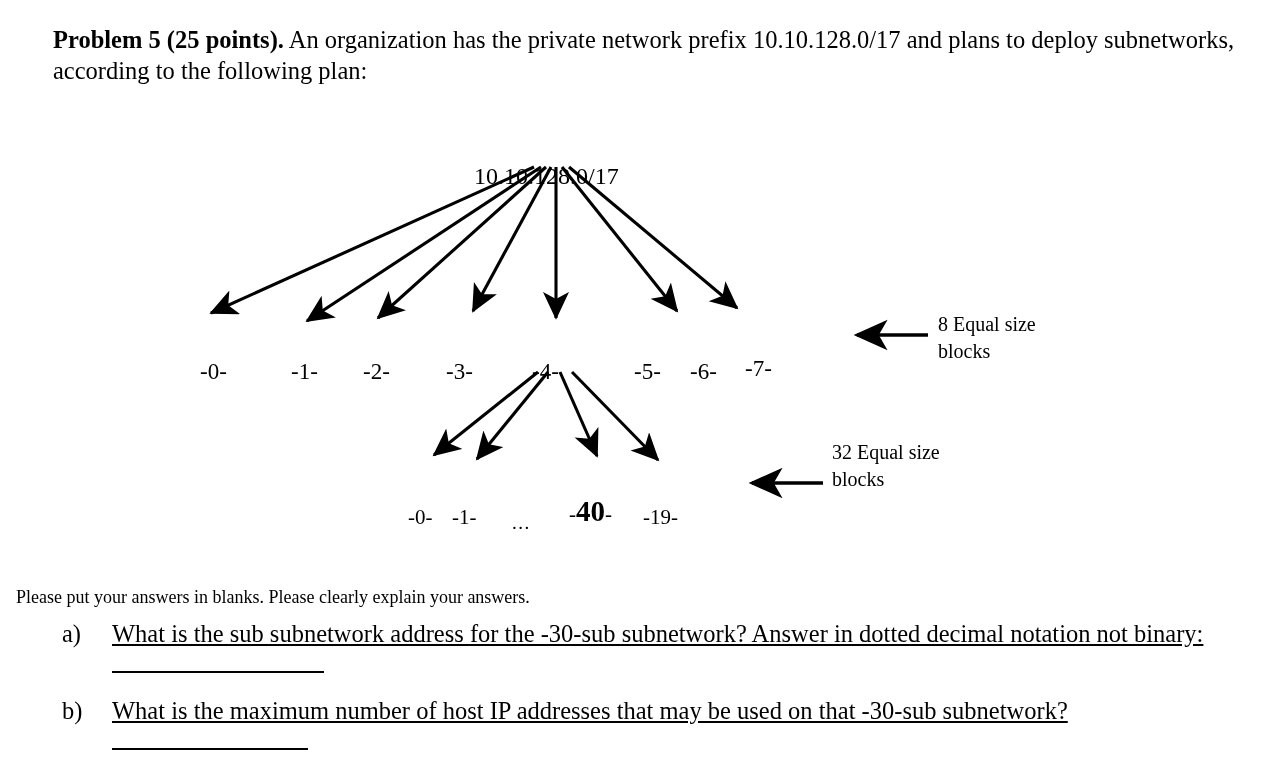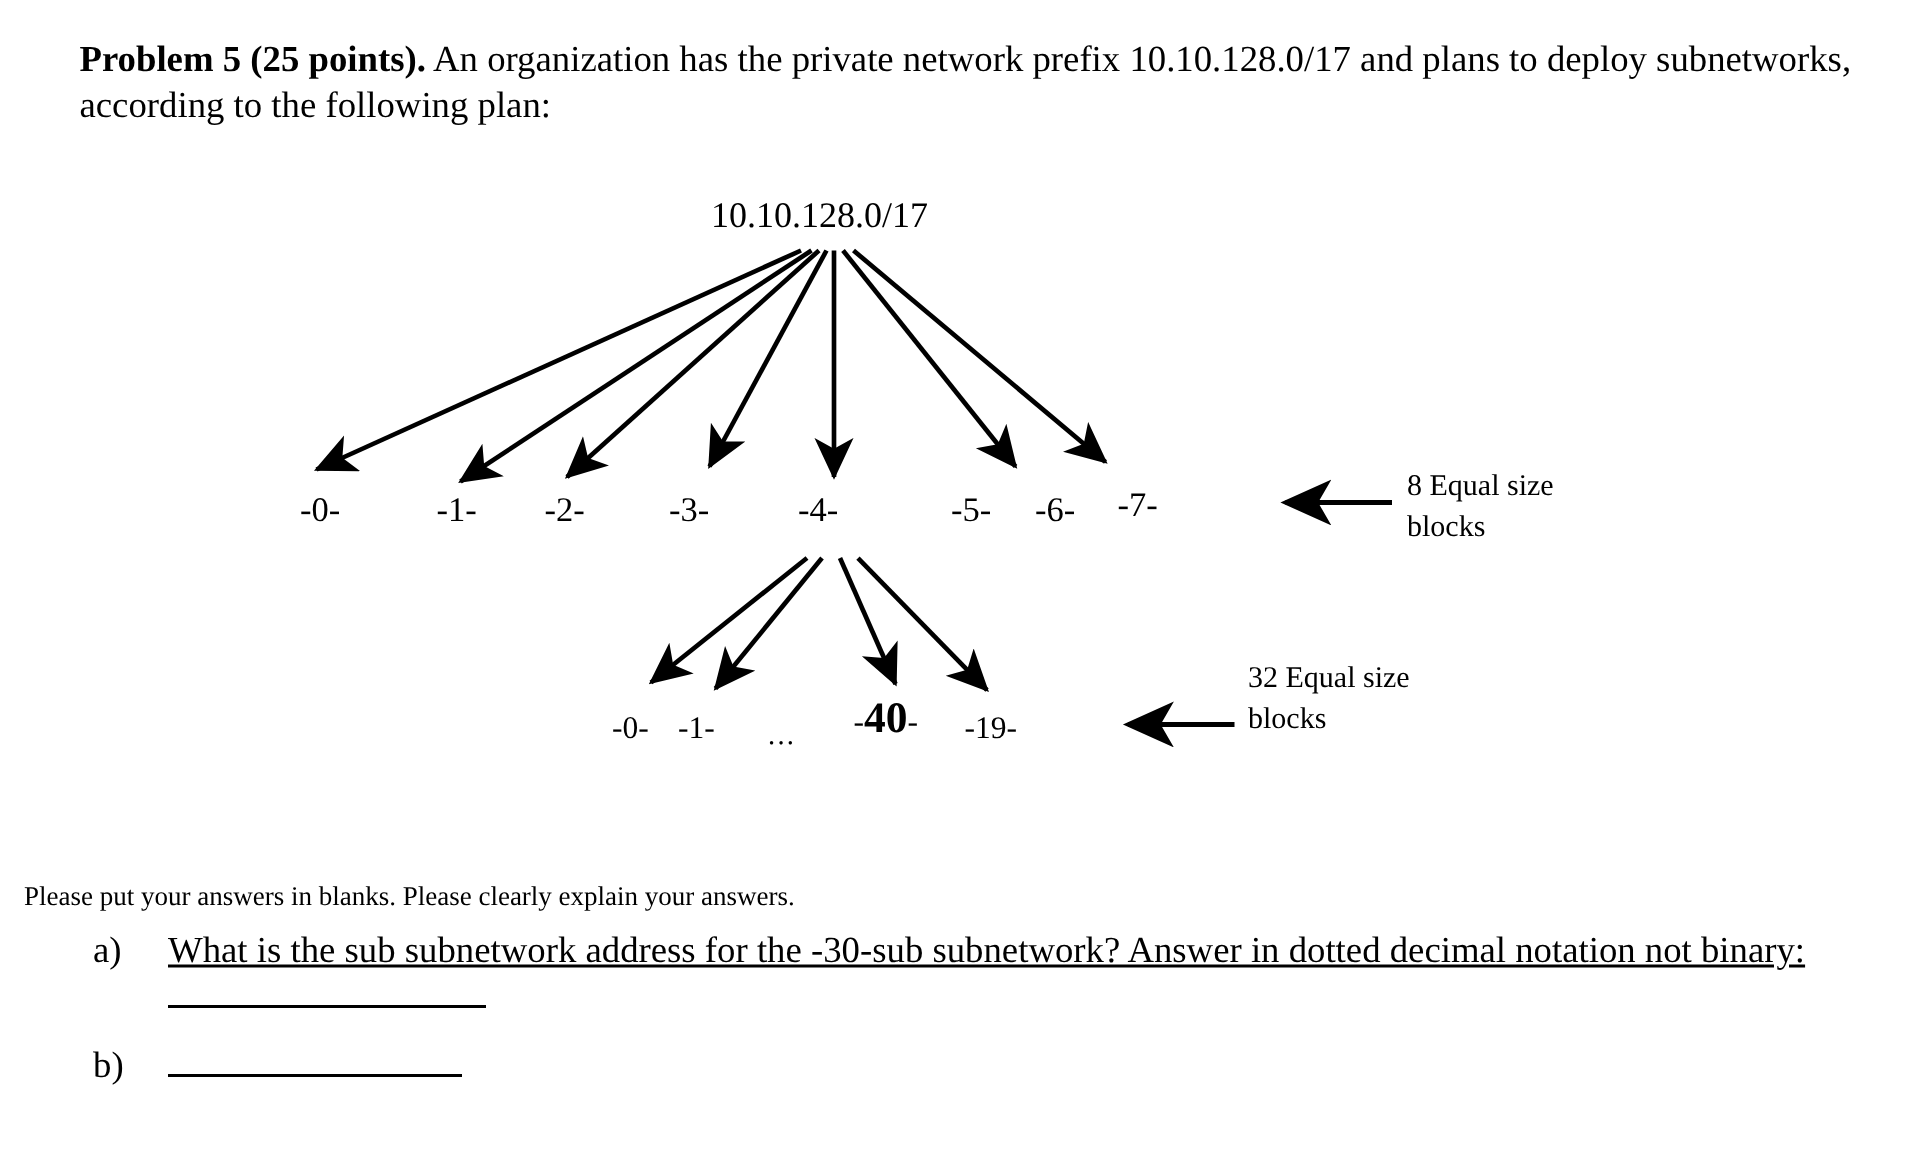--- a/index.html
+++ b/index.html
@@ -40,20 +40,21 @@
   #diagram-svg {
     position: absolute;
     left: 0;
     top: 0;
   }
   .diag-label {
     position: absolute;
     font-size: 23px;
     line-height: 23px;
     white-space: nowrap;
+    margin-top: 32px;
   }
   .root-label {
     font-size: 24px;
   }
   .tier2-label { font-size: 21px; }
   .tier2-label.emphasis { font-size: 21px; }
   .tier2-label.emphasis b {
     font-size: 29px;
     font-weight: bold;
   }
@@ -172,15 +173,15 @@
 
 <div id="instructions-line">Please put your answers in blanks. Please clearly explain your answers.</div>
 
 <div class="q-item" id="question-a">
   <span class="q-marker">a)</span>
   <span class="q-body"><span>What is the sub subnetwork address for the -30-sub subnetwork? Answer in dotted decimal notation not binary:</span><span class="blank-line" id="blank-a"></span></span>
 </div>
 
 <div class="q-item" id="question-b">
   <span class="q-marker">b)</span>
-  <span class="q-body">
+  <span class="q-body"><span>What is the maximum number of host IP addresses that may be used on that -30-sub subnetwork?</span>
     <span class="blank-line" id="blank-b"></span></span>
 </div>
 
 </body></html>

